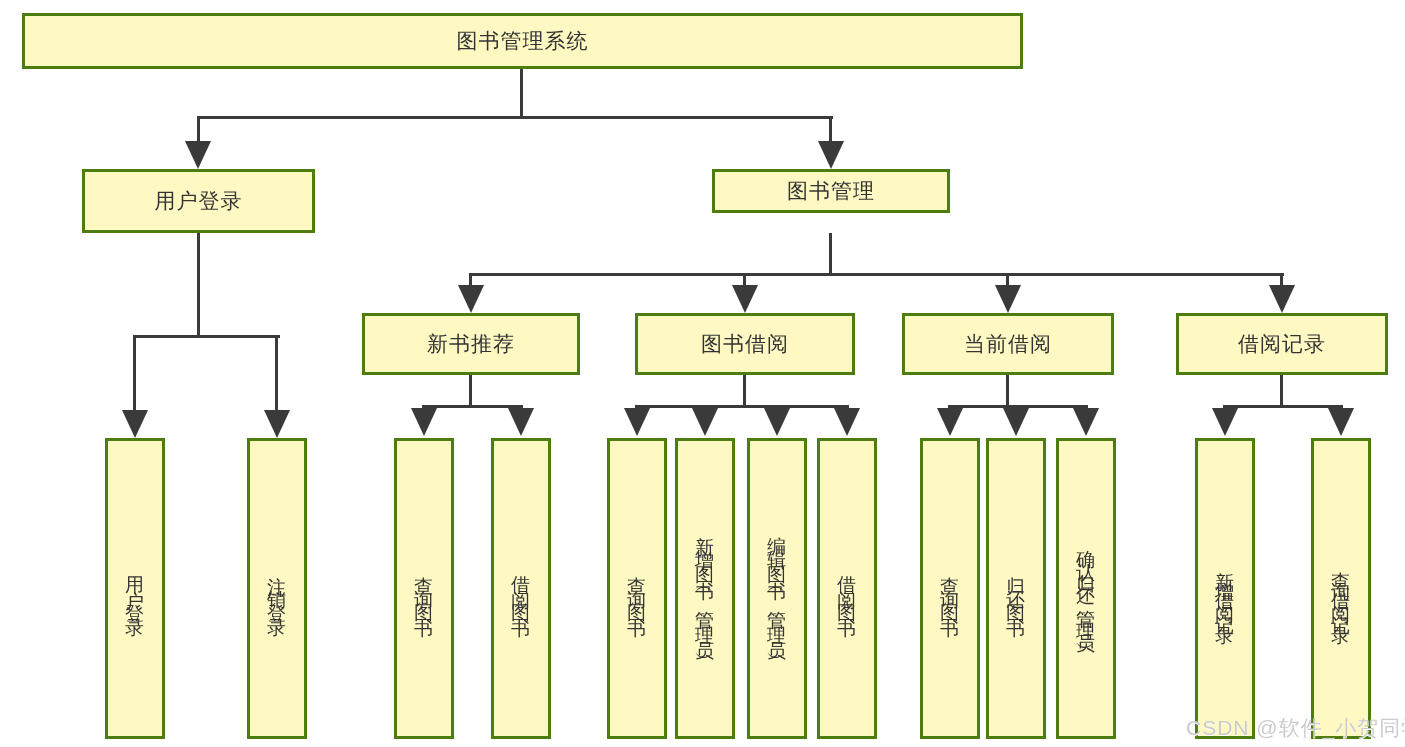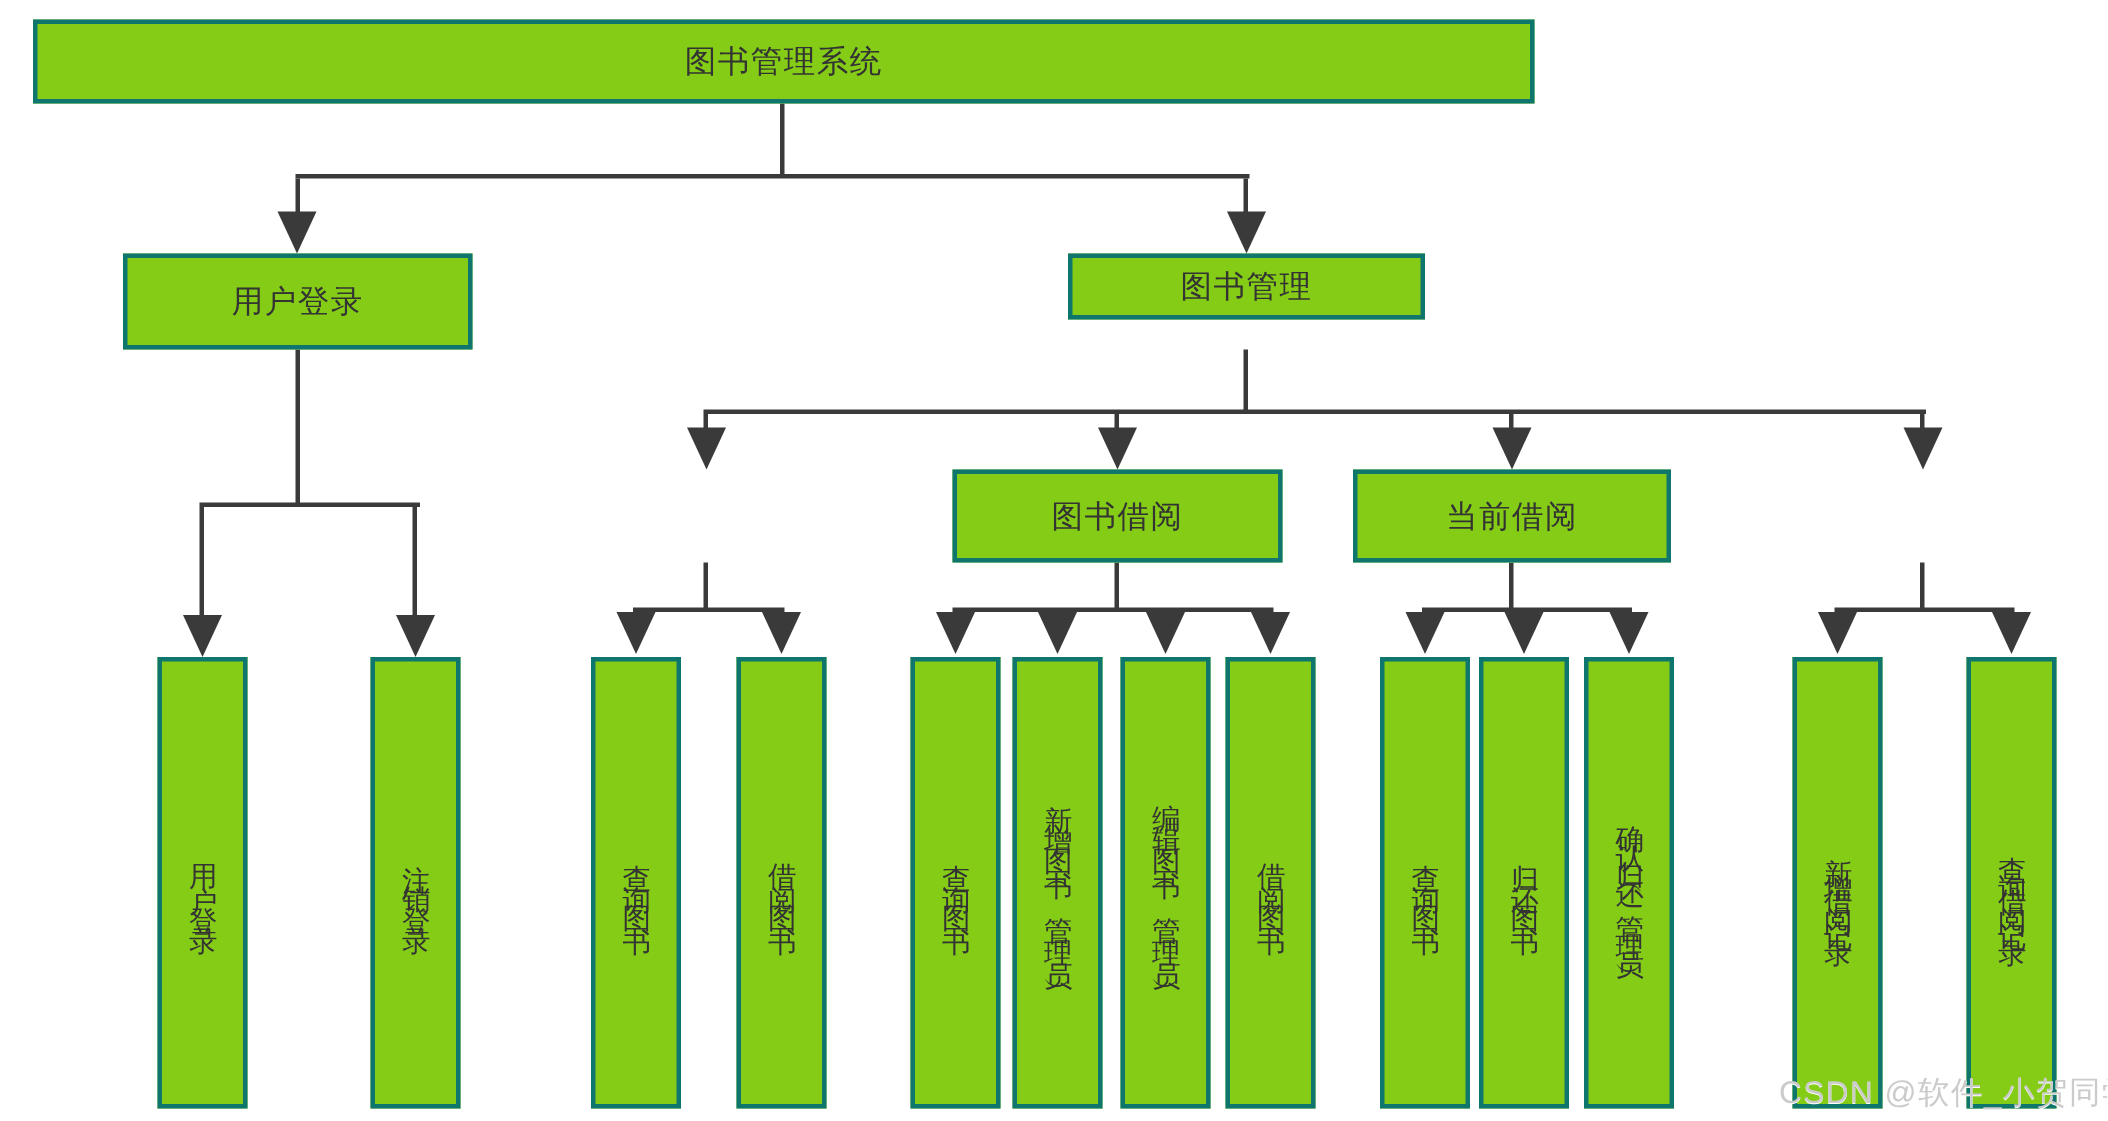--- a/index.html
+++ b/index.html
@@ -7,22 +7,22 @@
     position: relative;
     width: 1405px;
     height: 747px;
     background: #ffffff;
     font-family: "Liberation Sans", sans-serif;
     overflow: hidden;
   }
   .box {
     position: absolute;
     box-sizing: border-box;
-    background: #84cc16;
-    border: 3px solid #0f766e;
+    background: #fef9c3;
+    border: 3px solid #4d7c0f;
     display: flex;
     align-items: center;
     justify-content: center;
     color: #333333;
     font-size: 21px;
     letter-spacing: 1px;
     z-index: 2;
   }
   .leaf {
     top: 438px;
@@ -107,25 +107,31 @@
   <div class="hline" style="left:469px;top:273px;width:815px;"></div>
   <div class="stem" style="left:469px;top:276px;height:11px;"></div>
   <div class="stem" style="left:743px;top:276px;height:11px;"></div>
   <div class="stem" style="left:1006px;top:276px;height:11px;"></div>
   <div class="stem" style="left:1280px;top:276px;height:11px;"></div>
   <div class="arrow" style="left:458px;top:285px;"></div>
   <div class="arrow" style="left:732px;top:285px;"></div>
   <div class="arrow" style="left:995px;top:285px;"></div>
   <div class="arrow" style="left:1269px;top:285px;"></div>
 
+  <div class="box" style="left:362px;top:313px;width:218px;height:62px;">
+    <span>新书推荐</span>
+  </div>
   <div class="box" style="left:635px;top:313px;width:220px;height:62px;">
     <span>图书借阅</span>
   </div>
   <div class="box" style="left:902px;top:313px;width:212px;height:62px;">
     <span>当前借阅</span>
+  </div>
+  <div class="box" style="left:1176px;top:313px;width:212px;height:62px;">
+    <span>借阅记录</span>
   </div>
 
   <div class="vline" style="left:469px;top:375px;height:33px;"></div>
   <div class="hline" style="left:422px;top:405px;width:101px;"></div>
   <div class="arrow" style="left:411px;top:408px;"></div>
   <div class="arrow" style="left:508px;top:408px;"></div>
 
   <div class="vline" style="left:743px;top:375px;height:33px;"></div>
   <div class="hline" style="left:635px;top:405px;width:214px;"></div>
   <div class="arrow" style="left:624px;top:408px;"></div>

